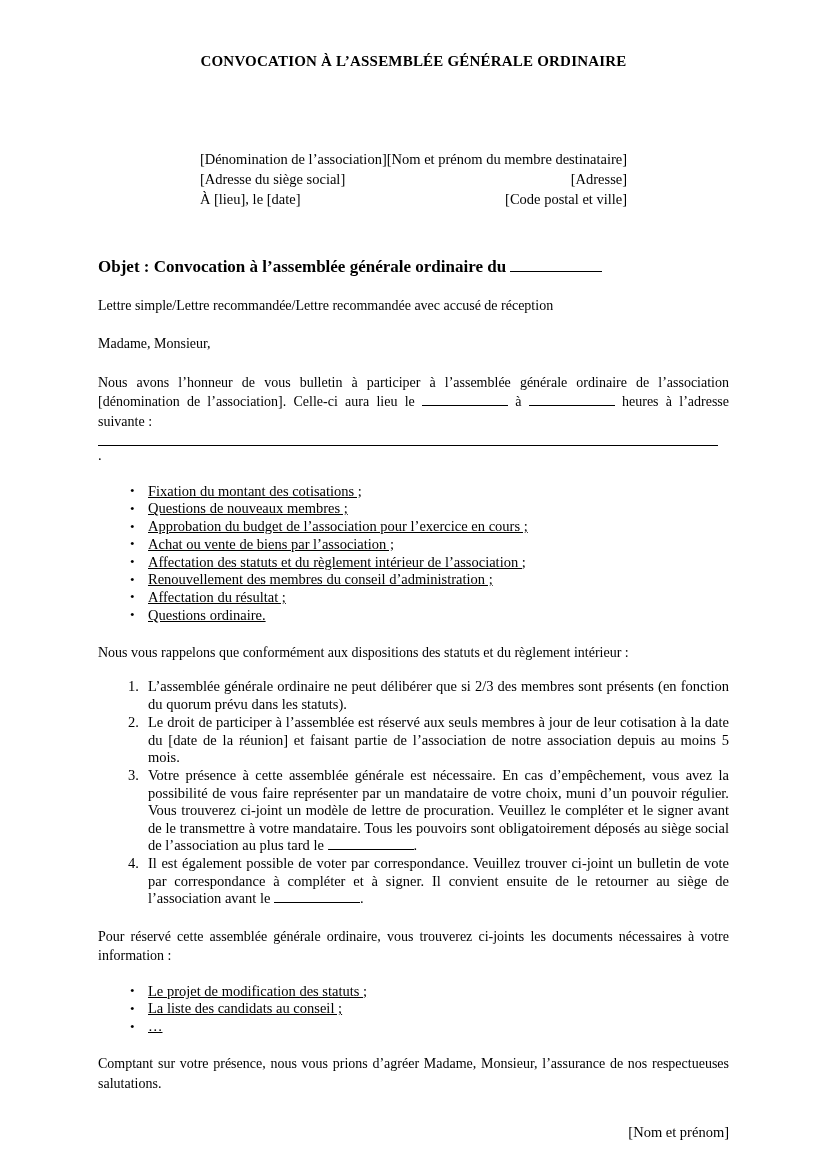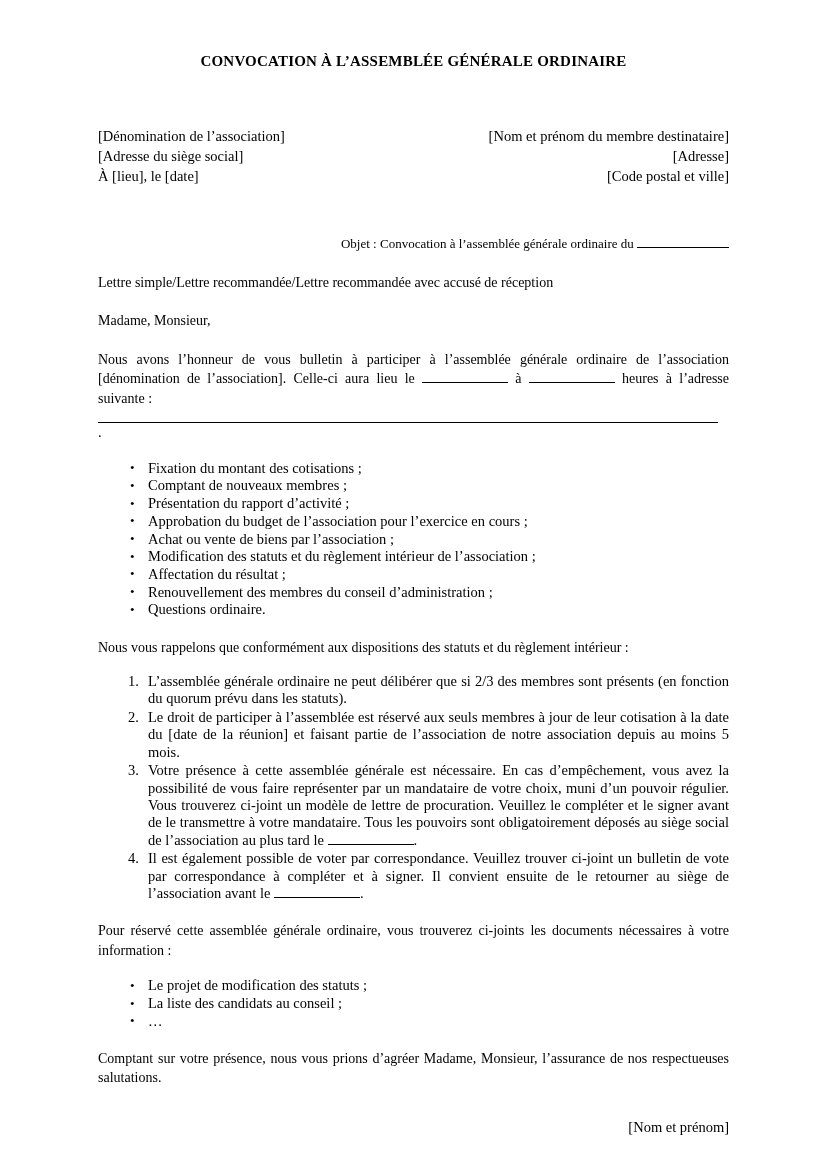--- a/index.html
+++ b/index.html
@@ -36,36 +36,35 @@
     text-align: center;
     font-size: 15px;
     font-weight: bold;
     letter-spacing: 0.2px;
     line-height: 1.25;
   }
 
   
   .address-row {
     display: flex;
-    justify-content: space-between;
-    margin-top: 55px;
+    justify-content: center;
+    margin-top: 78px;
     font-size: 14.5px;
     line-height: 20px;
   }
   .address-left { text-align: left; }
   .address-right { text-align: right; }
   .address-line { white-space: nowrap; }
 
   
   .subject {
     margin-top: 48px;
-    font-size: 13px;
-    font-weight: normal;
+    font-size: 17px;
+    font-weight: bold;
     line-height: 20px;
-    text-align: right;
   }
   .para {
     margin-top: 19px;
     font-size: 14px;
     line-height: 19.5px;
     text-align: justify;
   }
   .para.justify-all {
     text-align: justify;
     text-align-last: left;
@@ -90,20 +89,21 @@
     font-size: 14.5px;
     line-height: 19.5px;
   }
   .fullrule-wrap .tail { position: relative; left: 0; }
 
   
   .bullets {
     margin: 17px 0 0 0;
     padding: 0;
     list-style: none;
+    text-decoration: underline;
   }
   .bullets li {
     position: relative;
     padding-left: 50px;
     font-size: 14.5px;
     line-height: 17.2px;
     margin-bottom: 0.5px;
   }
   .bullets li::before {
     content: "\2022";
@@ -183,27 +183,26 @@
       <span>heures à l’adresse suivante :</span>
     </div>
     <div class="fullrule-wrap">
       <span class="blank-full"></span>
       <span class="tail">.</span>
     </div>
 
 
     <ul class="bullets">
       <li>Fixation du montant des cotisations ;</li>
-      <li>Comptant de nouveaux membres ;</li>
-      <li>Présentation du rapport d’activité ;</li>
+      <li>Questions de nouveaux membres ;</li>
       <li>Approbation du budget de l’association pour l’exercice en cours ;</li>
       <li>Achat ou vente de biens par l’association ;</li>
-      <li>Modification des statuts et du règlement intérieur de l’association ;</li>
+      <li>Affectation des statuts et du règlement intérieur de l’association ;</li>
+      <li>Renouvellement des membres du conseil d’administration ;</li>
       <li>Affectation du résultat ;</li>
-      <li>Renouvellement des membres du conseil d’administration ;</li>
       <li>Questions ordinaire.</li>
     </ul>
 
     <div class="para">Nous vous rappelons que conformément aux dispositions des statuts et du règlement intérieur :</div>
 
     <ol class="numbered">
       <li>
         <span>L’assemblée générale ordinaire ne peut délibérer que si 2/3 des membres sont présents (en fonction du quorum prévu dans les statuts).</span>
       </li>
       <li>

